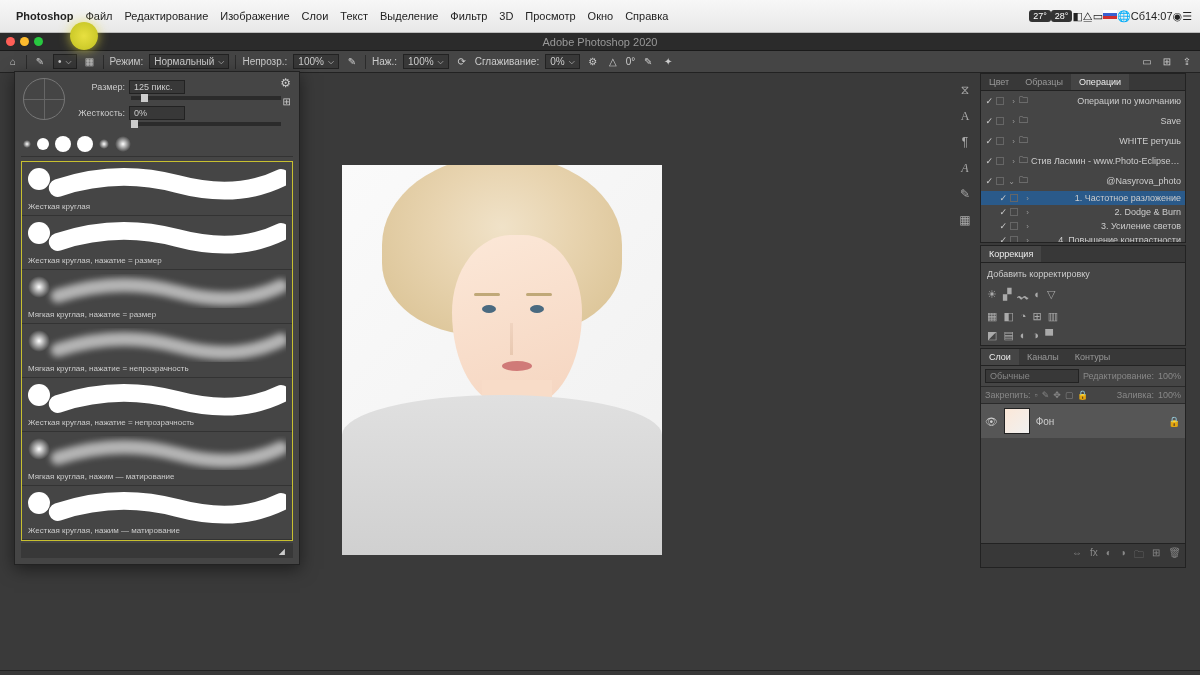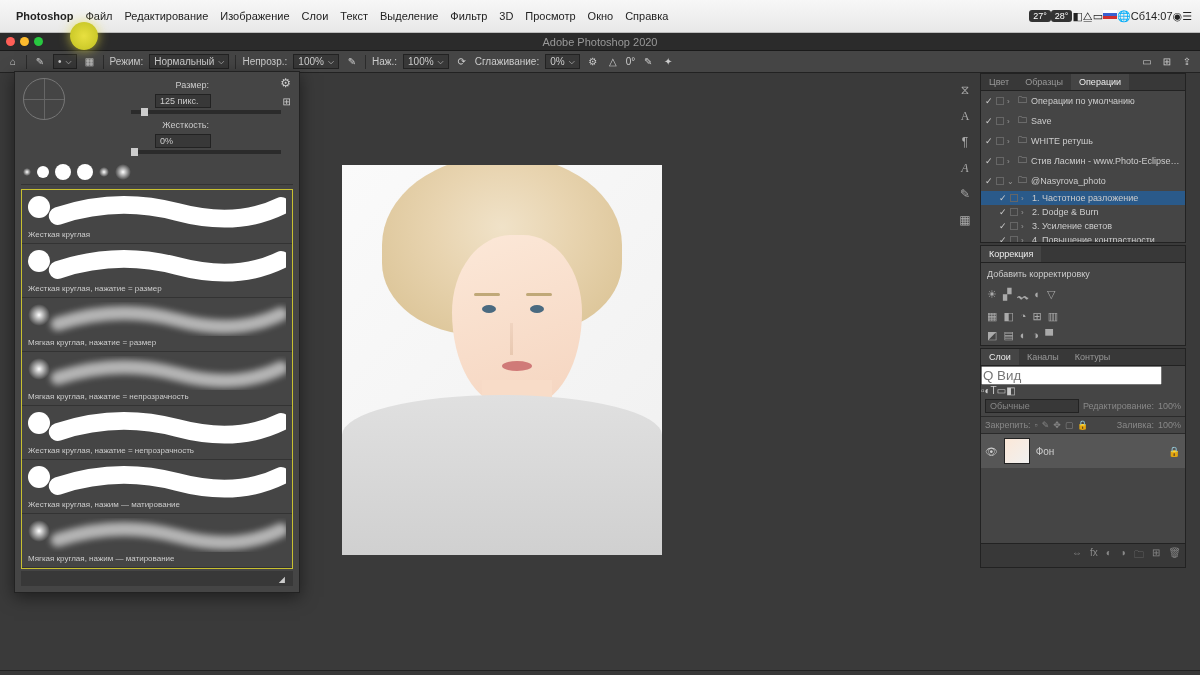--- a/index.html
+++ b/index.html
@@ -17,21 +17,21 @@
 .optbar { height:22px; background:#454545; display:flex; align-items:center; padding:0 6px; gap:6px; border-bottom:1px solid #222; font-size:10px; }
 .optbar .sep { width:1px; height:14px; background:#2b2b2b; }
 .optbar .combo { background:#383838; border:1px solid #222; padding:1px 4px; display:flex; align-items:center; font-size:10px; }
 .optbar .chev { margin-left:4px; font-size:8px; }
 .optbar .ico { width:14px; height:14px; display:flex; align-items:center; justify-content:center; }
 .optbar .rightopts { margin-left:auto; display:flex; gap:6px; }
 
 .workspace { position:relative; height:615px; background:#3a3a3a; }
 .brushpanel { position:absolute; left:14px; top:-2px; width:286px; background:#454545; border:1px solid #222; box-shadow:0 4px 16px rgba(0,0,0,.5); z-index:50; padding:6px; }
 .brushpanel .gear { position:absolute; right:8px; top:4px; font-size:12px; }
-.slider-row { display:flex; align-items:center; gap:4px; margin-bottom:2px; font-size:9px;flex-direction:column; }
+.slider-row { display:flex; align-items:center; gap:4px; margin-bottom:2px; font-size:9px; }
 .slider-row .lbl { width:52px; text-align:right; }
 .slider-row .val { background:#383838; border:1px solid #222; padding:1px 4px; width:56px; font-size:9px; }
 .slider-track { height:4px; background:#2b2b2b; margin:0 0 6px 58px; position:relative; width:150px; }
 .slider-thumb { position:absolute; top:-2px; width:7px; height:8px; background:#ccc; }
 .brush-circle { width:42px; height:42px; border:1px solid #777; border-radius:50%; position:absolute; left:8px; top:6px; display:flex; align-items:center; justify-content:center; }
 .inner-cross { width:100%; height:100%; position:relative; }
 .inner-cross:before,.inner-cross:after { content:""; position:absolute; background:#666; }
 .inner-cross:before { left:0; right:0; top:50%; height:1px; }
 .inner-cross:after { top:0; bottom:0; left:50%; width:1px; }
 .brushpanel .sliders { margin-left:52px; padding-top:2px; }
@@ -59,21 +59,21 @@
 .lips { position:absolute; top:196px; left:160px; width:30px; height:10px; background:#d07a78; border-radius:50%; }
 .nose { position:absolute; top:158px; left:168px; width:3px; height:32px; background:linear-gradient(#f0d4c0,#e8c8b0); }
 
 .rightcol { position:absolute; right:14px; top:0; width:206px; display:flex; flex-direction:column; gap:2px; }
 .riconbar { position:absolute; right:222px; top:2px; width:26px; display:flex; flex-direction:column; align-items:center; gap:8px; padding-top:6px; }
 .riconbar div { width:18px; height:18px; color:#aaa; display:flex; align-items:center; justify-content:center; font-size:12px; }
 .panel { background:#454545; border:1px solid #222; }
 .tabs { display:flex; background:#383838; border-bottom:1px solid #222; font-size:9px; }
 .tabs span { padding:3px 8px; color:#999; }
 .tabs span.act { background:#454545; color:#eee; }
-.actions { height:170px; overflow:hidden; }
+.actions { height:170px; overflow:hidden;text-align:right; }
 .actrow { display:flex; align-items:center; padding:2px 4px; gap:3px; font-size:9px; }
 .actrow .chk { width:8px; }
 .actrow .sq { width:8px; height:8px; border:1px solid #666; }
 .actrow .fold { width:8px; font-size:8px; color:#999; }
 .actrow .fldic { width:10px; font-size:9px; }
 .actrow .txt { flex:1; white-space:nowrap; overflow:hidden; text-overflow:ellipsis; }
 .actrow.ind1 { padding-left:18px; }
 .actrow.sel { background:#2a5a8a; }
 .corrections { padding:6px; font-size:9px; }
 .corr-icons { display:flex; gap:6px; padding:3px 6px; color:#aaa; font-size:11px; }
@@ -246,36 +246,36 @@
         <div class="brush-item">
           <div class="tip" style="background:#fff"></div>
           <div class="stroke">
             <svg viewBox="0 0 260 34">
               <path d="M30 22 Q 90 2 150 18 T 255 12" stroke="#fff" stroke-width="18" fill="none" stroke-linecap="round"></path>
             </svg>
           </div>
           <div class="lbl">Жесткая круглая, нажатие = непрозрачность</div>
         </div>
         <div class="brush-item">
+          <div class="tip" style="background:radial-gradient(#fff 0%,#fff0 70%)"></div>
+          <div class="stroke">
+            <svg viewBox="0 0 260 34">
+              <path d="M30 22 Q 90 2 150 18 T 255 12" stroke="rgba(255,255,255,.6)" stroke-width="14" fill="none" stroke-linecap="round" filter="blur(3px)"></path>
+            </svg>
+          </div>
+          <div class="lbl">Мягкая круглая, нажим — матирование</div>
+        </div>
+        <div class="brush-item">
           <div class="tip" style="background:#fff"></div>
           <div class="stroke">
             <svg viewBox="0 0 260 34">
               <path d="M30 22 Q 90 2 150 18 T 255 12" stroke="#fff" stroke-width="18" fill="none" stroke-linecap="round"></path>
             </svg>
           </div>
           <div class="lbl">Жесткая круглая, нажим — матирование</div>
-        </div>
-        <div class="brush-item">
-          <div class="tip" style="background:radial-gradient(#fff 0%,#fff0 70%)"></div>
-          <div class="stroke">
-            <svg viewBox="0 0 260 34">
-              <path d="M30 22 Q 90 2 150 18 T 255 12" stroke="rgba(255,255,255,.6)" stroke-width="14" fill="none" stroke-linecap="round" filter="blur(3px)"></path>
-            </svg>
-          </div>
-          <div class="lbl">Мягкая круглая, нажим — матирование</div>
         </div>
       </div>
     <div style="text-align:right;padding:2px 8px;background:#383838;margin-top:2px"><span style="font-size:8px;color:#ccc">◢</span></div>
   </div>
 
   <div class="canvas">
     <div class="photo">
       <div class="hair"></div>
       <div class="face"></div>
       <div class="brow l"></div>
@@ -396,24 +396,20 @@
         <span>▀</span>
       </div>
     </div>
 
     <div class="panel layers-panel">
       <div class="tabs">
         <span class="act">Слои</span>
         <span>Каналы</span>
         <span>Контуры</span>
       </div>
-      <div class="search">
-        <input placeholder="Q Вид" style="">
-        <span>▫</span><span>◐</span><span>T</span><span>▭</span><span>◧</span>
-      </div>
       <div class="blendrow">
         <div class="combo"><span>Обычные</span></div>
         <span>Редактирование:</span>
         <span>100%</span>
       </div>
       <div class="blendrow">
         <span>Закрепить:</span>
         <span>▫</span>
         <span>✎</span>
         <span>✥</span>

